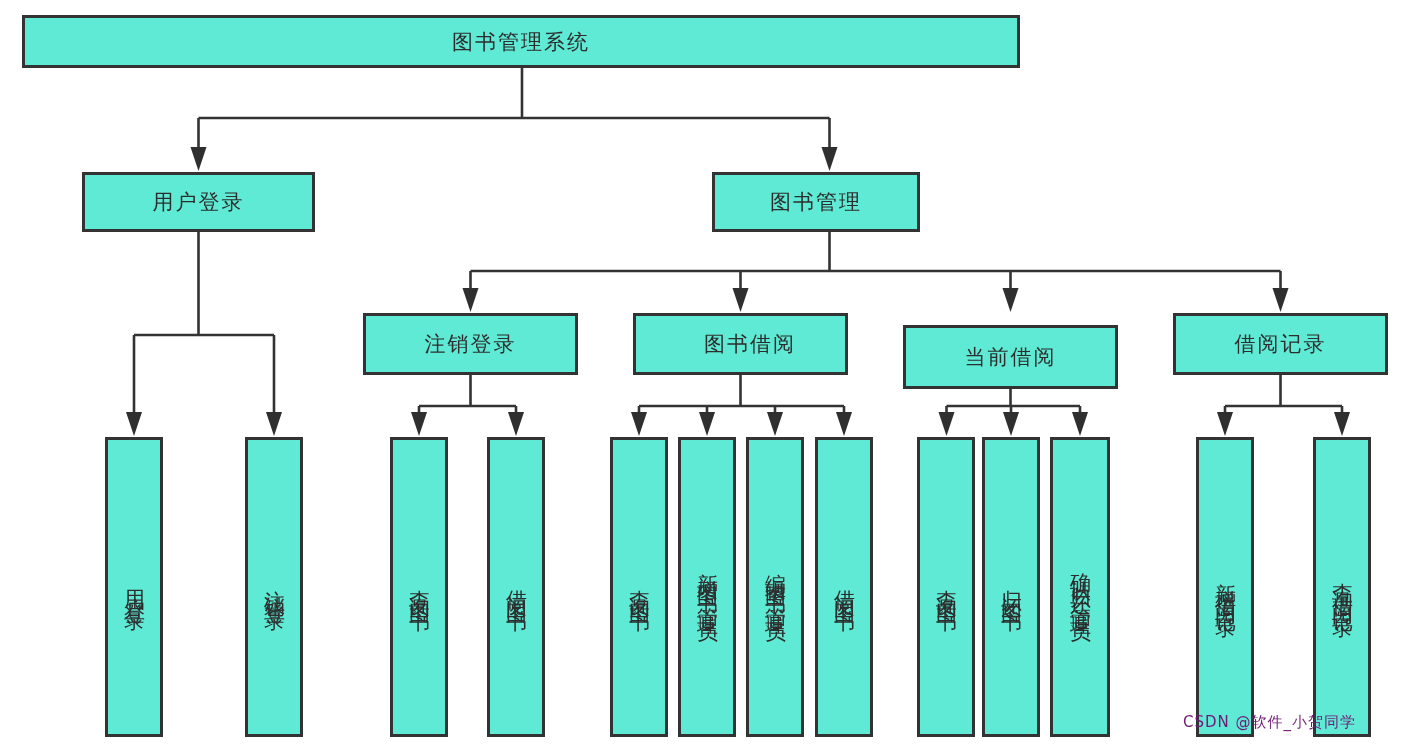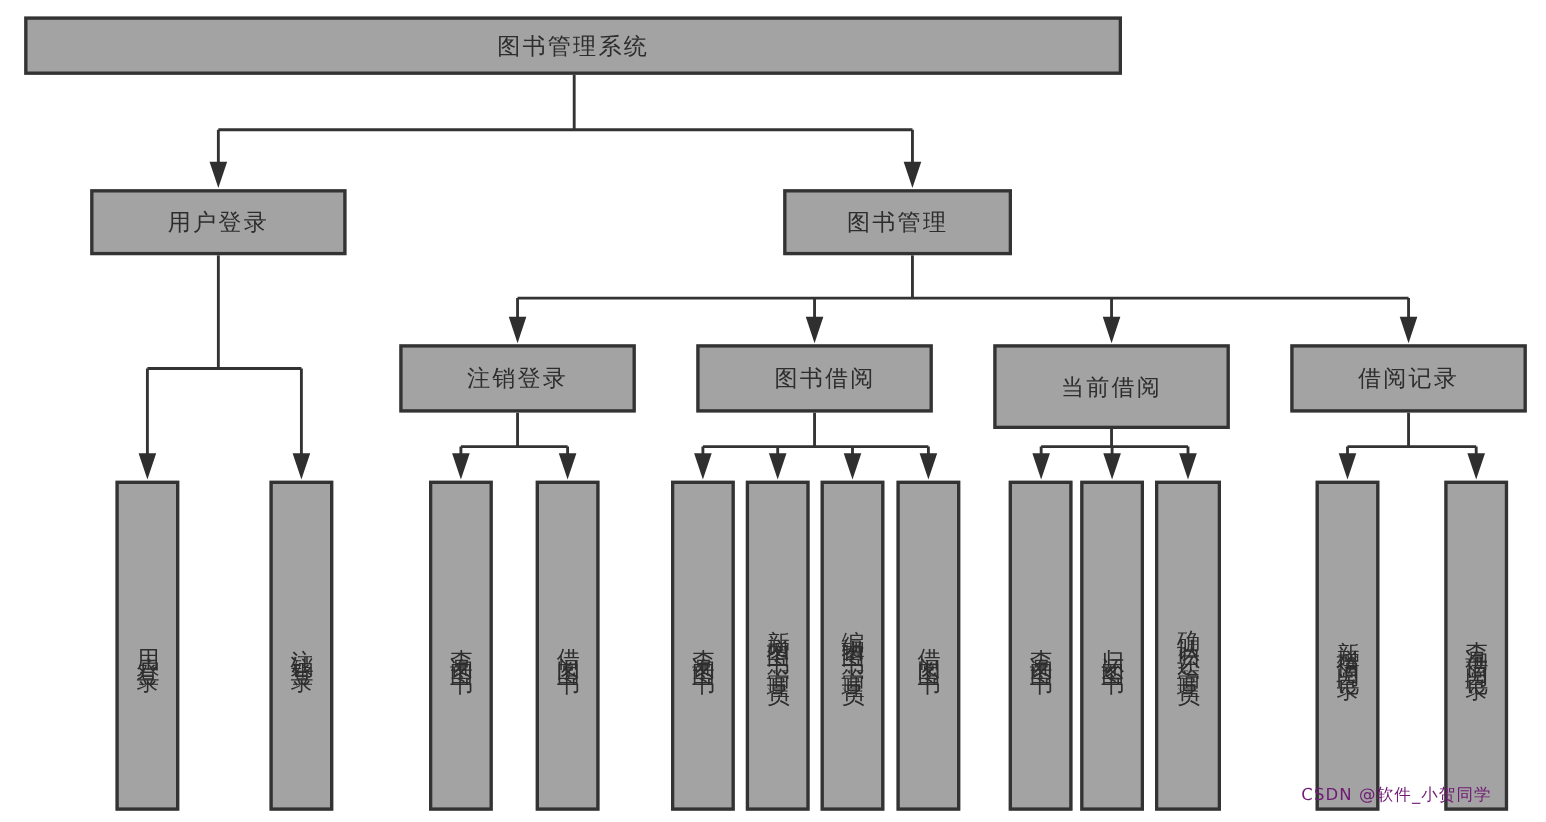--- a/index.html
+++ b/index.html
@@ -7,21 +7,21 @@
     position:relative;
     width:1405px;height:747px;
     background:#ffffff;
     font-family:"DejaVu Sans","Liberation Sans",sans-serif;
     overflow:hidden;
   }
   #connectors{position:absolute;left:0;top:0;width:1405px;height:747px;}
   .node{
     position:absolute;
     box-sizing:border-box;
-    background:#a3a3a3;
+    background:#5eead4;
     border:3px solid #333333;
     display:flex;align-items:center;justify-content:center;
     color:#2d2d2d;
     text-align:center;
   }
   .hnode{font-size:21px;letter-spacing:2px;white-space:nowrap;}
   .leaf{width:58px;height:300px;top:437px;}
   .leaf .vtext{
     writing-mode:vertical-lr;
     text-orientation:mixed;
@@ -30,21 +30,21 @@
     line-height:1.1;
     color:#2d2d2d;
     white-space:nowrap;
   }
   
   #n-root{left:22px;top:15px;width:998px;height:53px;}
   #n-user-login{left:82px;top:172px;width:233px;height:60px;}
   #n-book-mgmt{left:712px;top:172px;width:208px;height:60px;}
   #n-new-book-rec{left:363px;top:313px;width:215px;height:62px;}
   #n-book-borrow{left:633px;top:313px;width:215px;height:62px;padding-left:19px;}
-  #n-current-borrow{left:903px;top:313px;width:215px;height:77px;}
+  #n-current-borrow{left:903px;top:325px;width:215px;height:64px;}
   #n-borrow-records{left:1173px;top:313px;width:215px;height:62px;}
   
   #l-ul-1{left:105px;} #l-ul-2{left:245px;}
   #l-nbr-1{left:390px;} #l-nbr-2{left:487px;}
   #l-bb-1{left:610px;} #l-bb-2{left:678px;} #l-bb-3{left:746px;} #l-bb-4{left:815px;}
   #l-cb-1{left:917px;} #l-cb-2{left:982px;} #l-cb-3{left:1050px;width:60px;}
   #l-br-1{left:1196px;} #l-br-2{left:1313px;}
   #watermark{
     position:absolute;left:1183px;top:713px;
     font-size:15px;color:#701a75;letter-spacing:1px;

